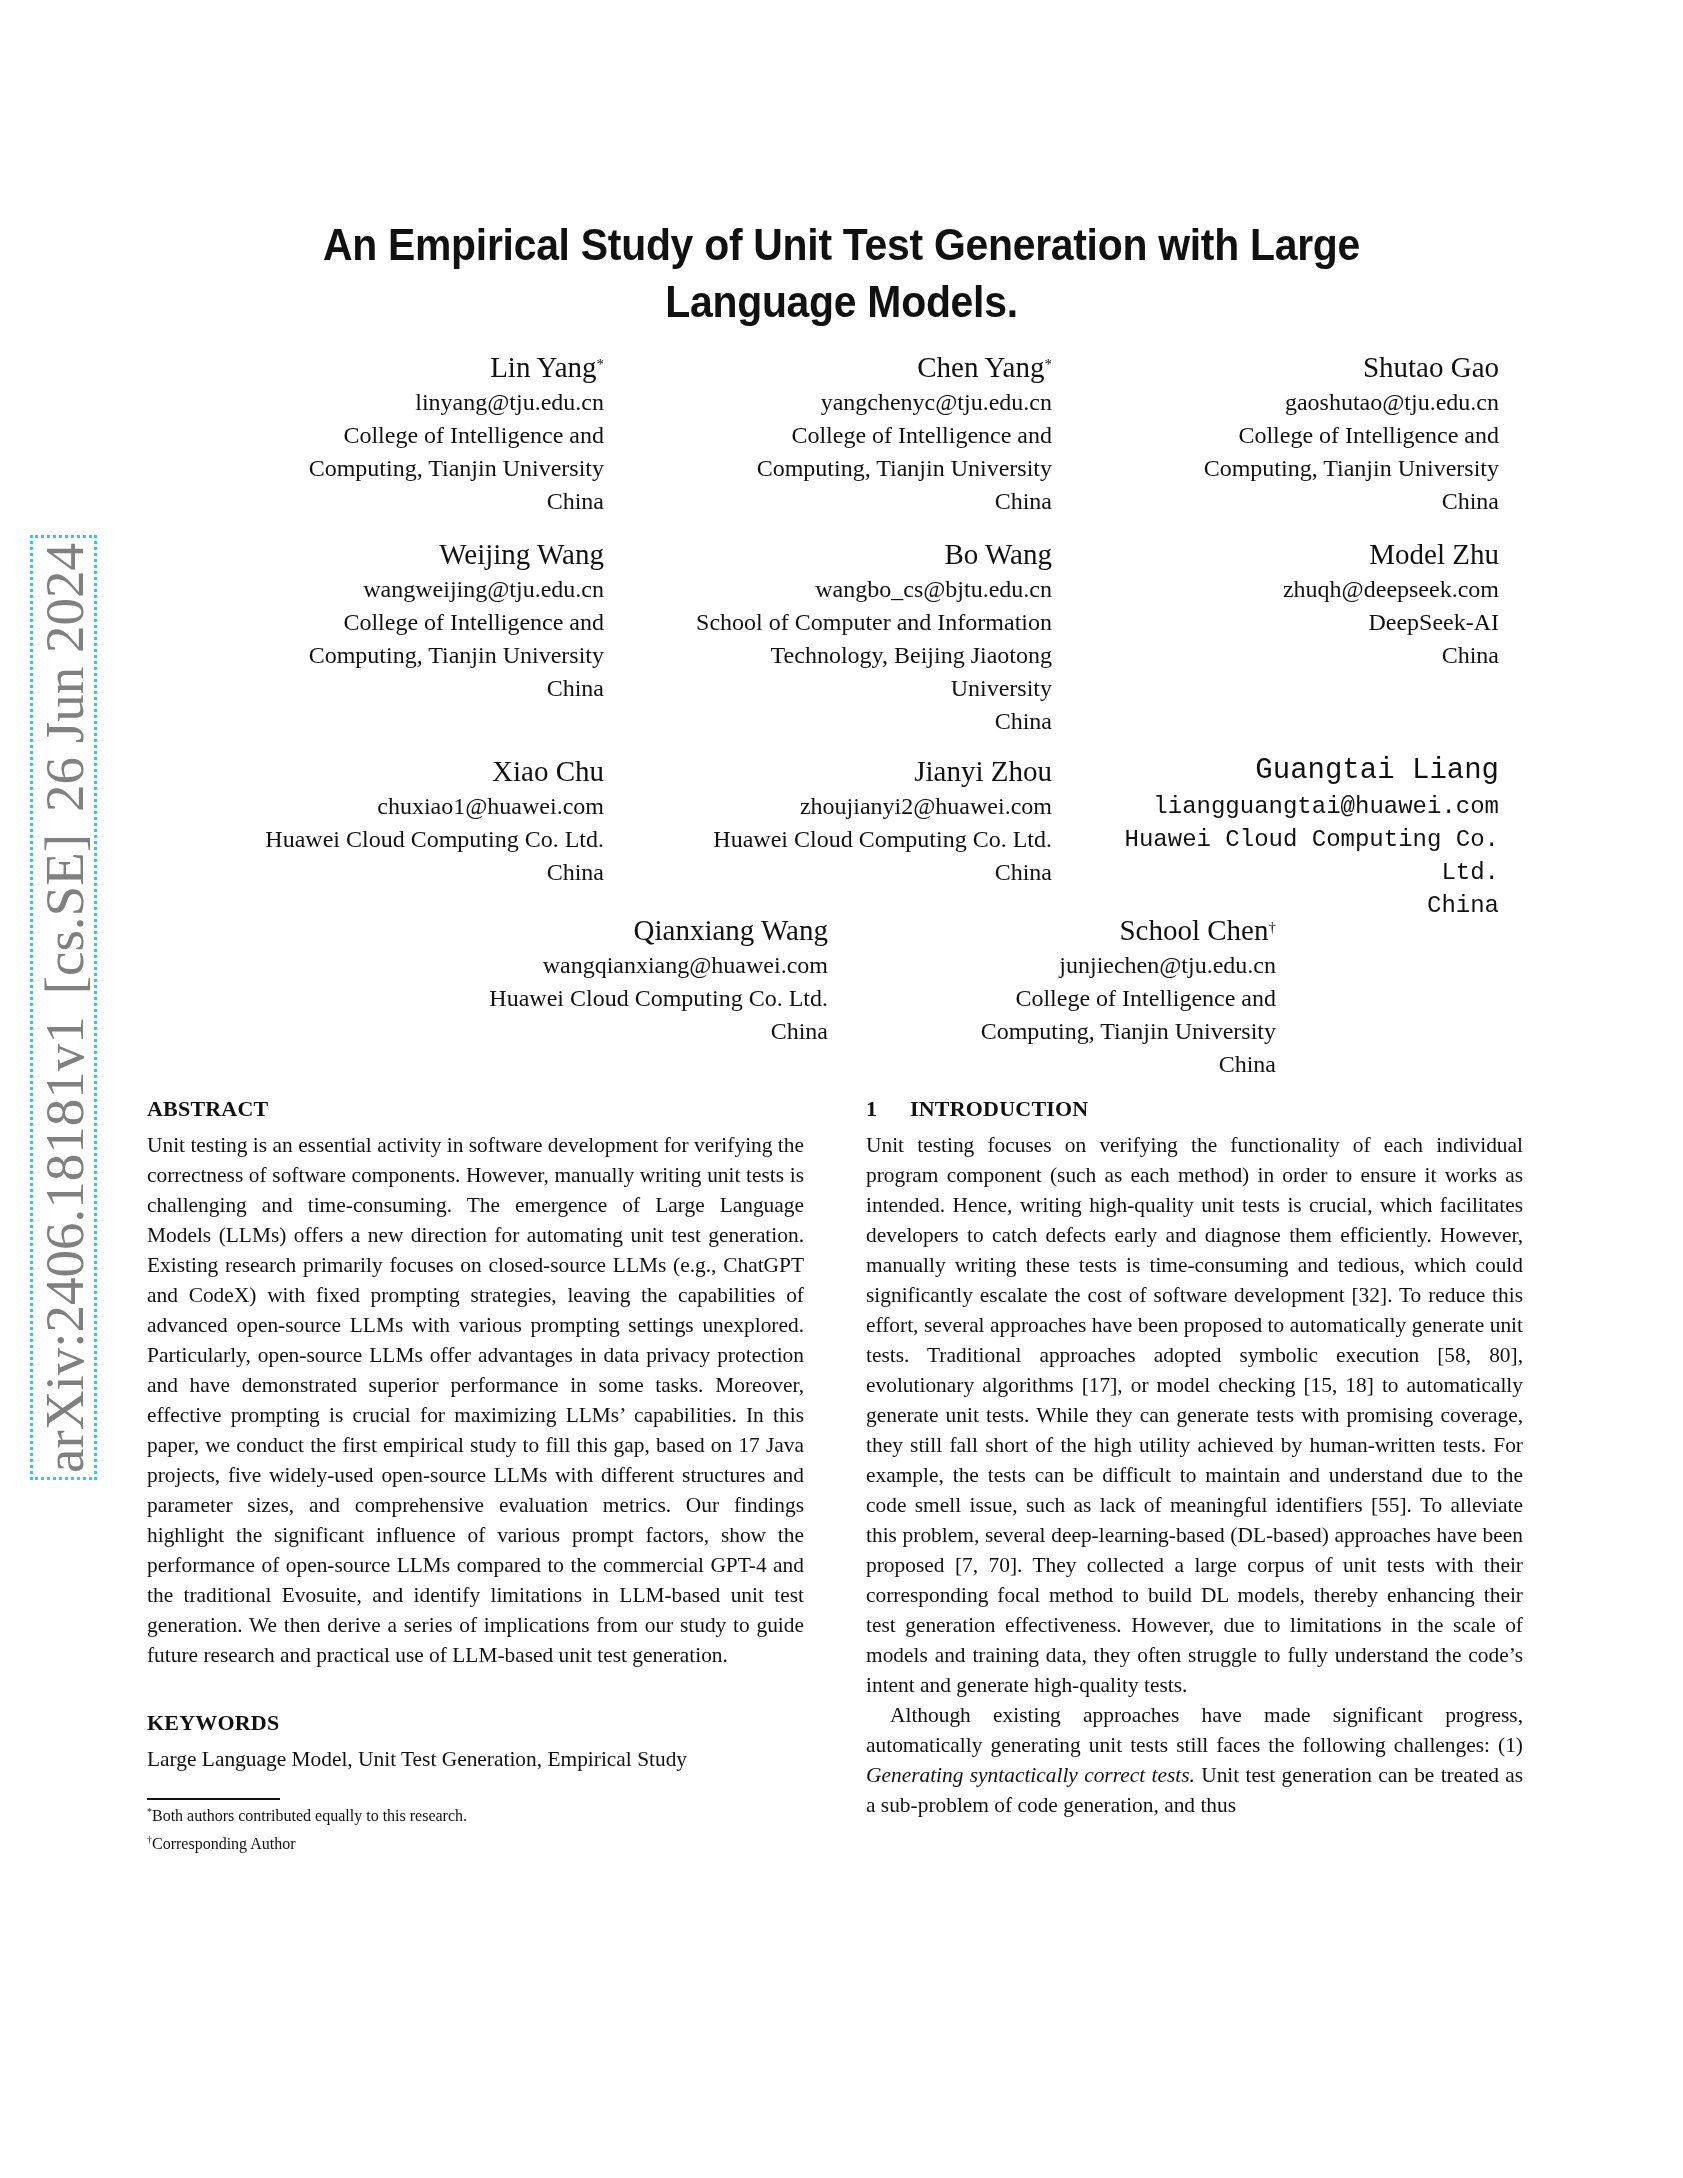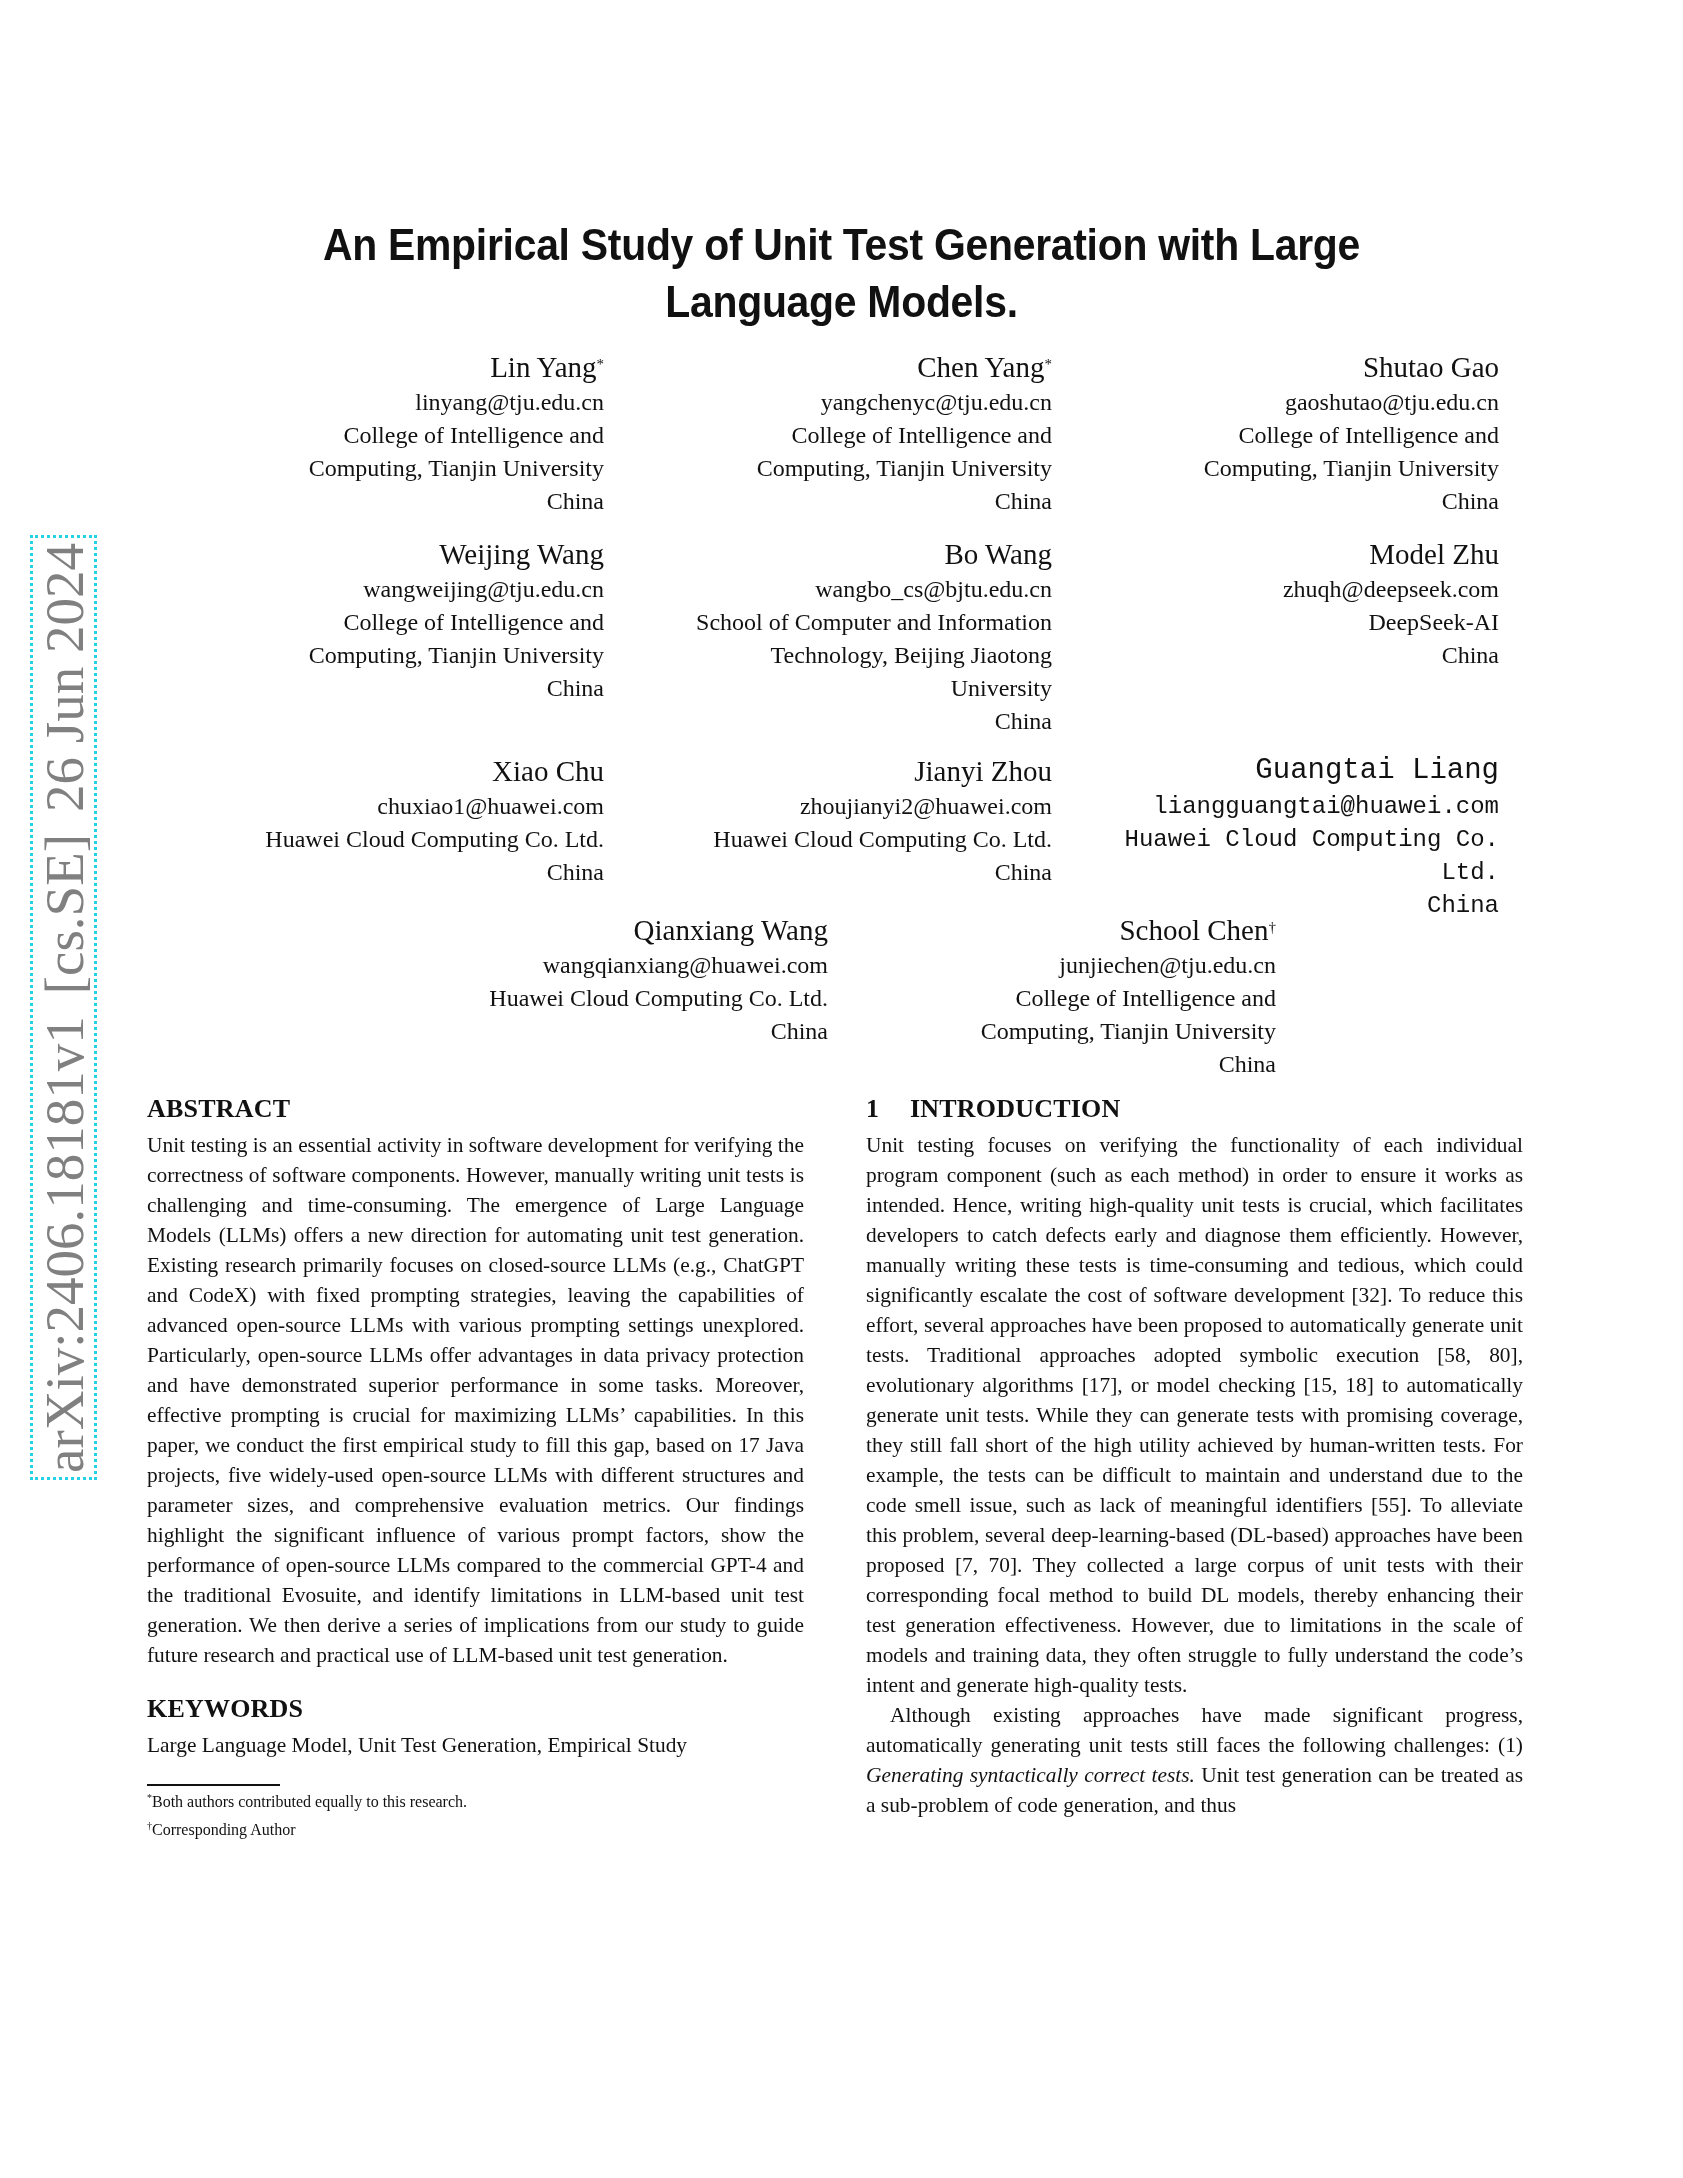--- a/index.html
+++ b/index.html
@@ -7,23 +7,23 @@
          font-family: "Liberation Serif", "DejaVu Serif", serif; color: #111; }
   .title { position: absolute; left: 198px; width: 1287px; top: 216px; text-align: center;
            font-family: "Liberation Sans", "DejaVu Sans", sans-serif; font-weight: bold;
            font-size: 44px; line-height: 57px; letter-spacing: -0.3px; transform: scaleX(0.93); }
   .author { position: absolute; width: 436px; text-align: right; font-size: 24px; line-height: 33px; }
   .author .name { font-size: 29px; line-height: 38px; }
   .author .name sup { font-size: 15px; vertical-align: top; position: relative; top: -3px; }
   .col { position: absolute; width: 657px; font-size: 21.4px; line-height: 30px; text-align: justify; }
   .col p { margin: 0; }
   .col p.indent { text-indent: 24px; }
-  .heading { font-weight: bold; font-size: 26px; line-height: 34px; margin: 0 0 4px 0; letter-spacing: 0.2px; }
+  .heading { font-weight: bold; font-size: 22px; line-height: 34px; margin: 0 0 4px 0; letter-spacing: 0.2px; }
   .heading .num { display: inline-block; width: 44px; }
-  .keywords-h { margin-top: 22px; }
+  .keywords-h { margin-top: 36px; }
   .footrule { width: 133px; height: 2px; background: #111; margin-top: 24px; }
   .foot { font-size: 16px; line-height: 24px; text-align: left; }
   .foot sup { font-size: 10px; }
   .sidebar { position: absolute; left: 30px; top: 535px; width: 67px; height: 945px;
              border: 3px dotted #22d3e6; box-sizing: border-box; }
   .sidebar-text { position: absolute; left: 50%; top: 50%; white-space: nowrap;
                   transform: translate(-50%, -50%) rotate(-90deg);
                   font-family: "Liberation Serif", "DejaVu Serif", serif; font-size: 55px; color: #808080;
                   letter-spacing: 0px; }
   .sidebar-text .gap { display: inline-block; width: 22px; }

